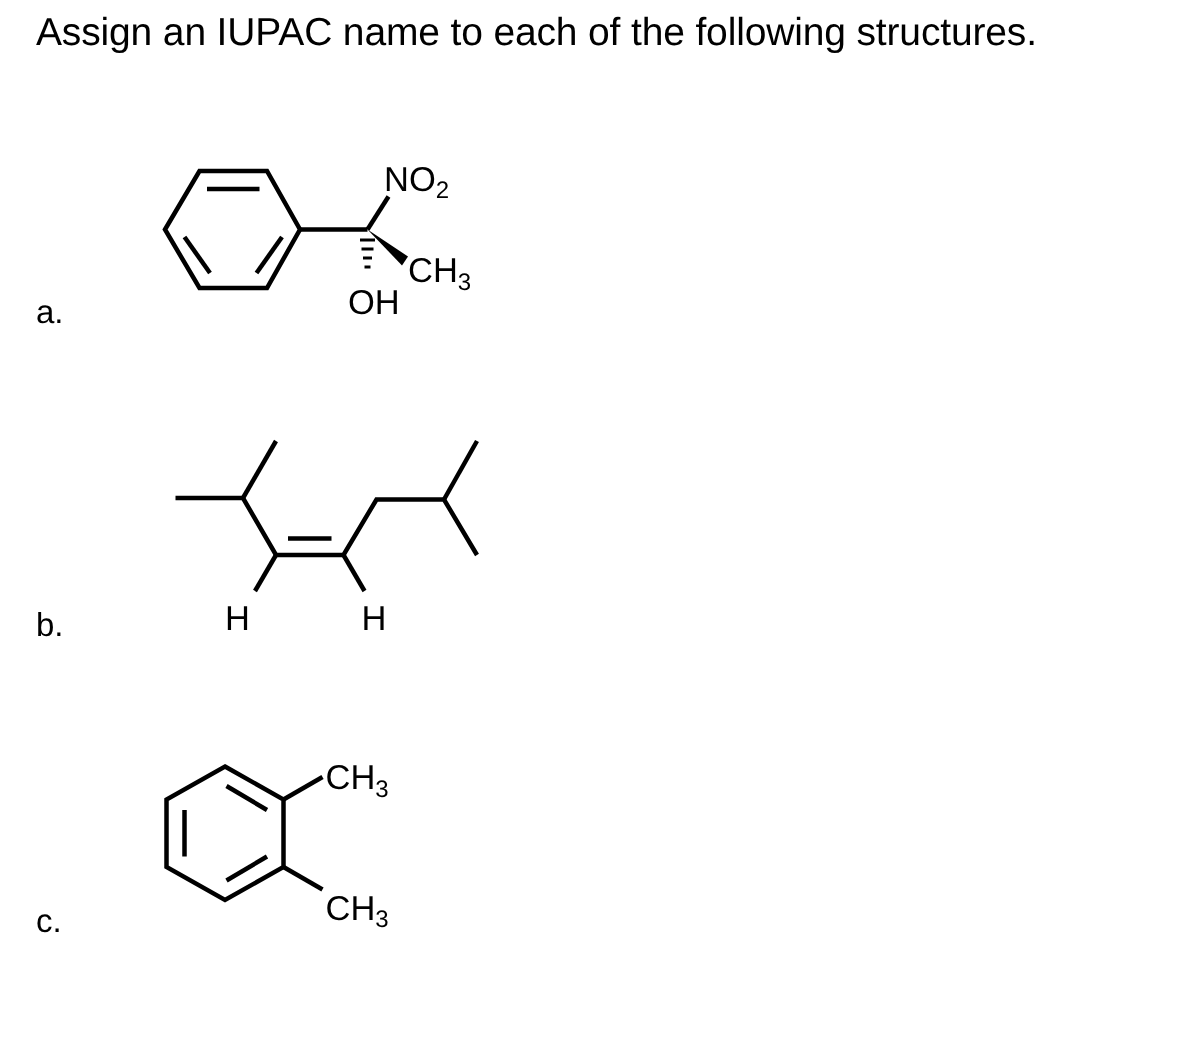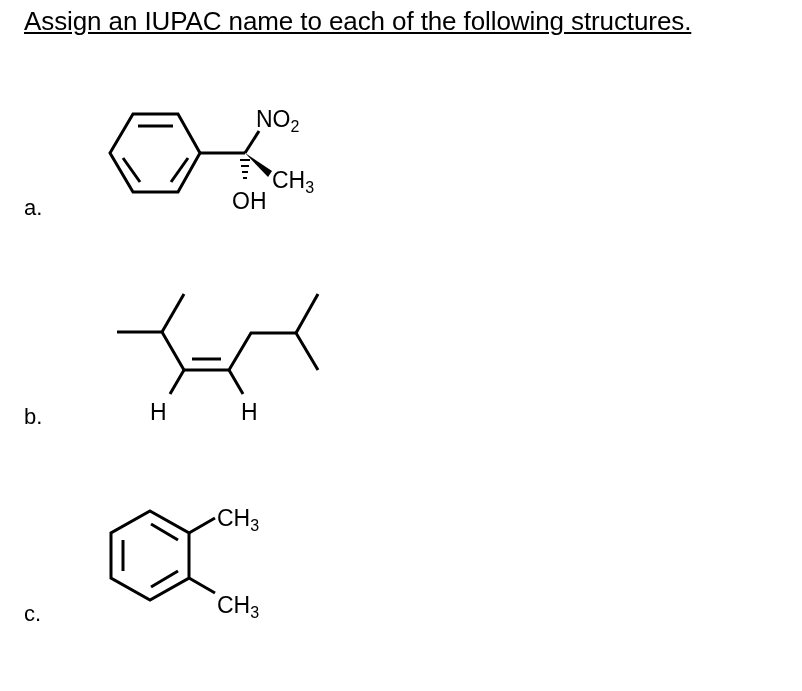--- a/index.html
+++ b/index.html
@@ -1,17 +1,17 @@
 <!DOCTYPE html>
 <html><head>
 <meta charset="utf-8">
 <style>
   html, body { margin: 0; padding: 0; background: #ffffff; }
   body { width: 802px; height: 691px; position: relative; overflow: hidden; font-family: "Liberation Sans", sans-serif; color: #000; }
-  .title { position: absolute; left: 24px; top: 4px; font-size: 26px; line-height: 34px; white-space: nowrap; letter-spacing: -0.1px; text-decoration: underline; }
+  .title { position: absolute; left: 24px; top: 4px; font-size: 26px; line-height: 34px; white-space: nowrap; letter-spacing: -0.1px; }
   .label { position: absolute; left: 24px; font-size: 22px; line-height: 26px; }
   #label-a { top: 195px; }
   #label-b { top: 404px; }
   #label-c { top: 601px; }
   svg.chem { position: absolute; left: 0; top: 0; }
   svg text { font-family: "Liberation Sans", sans-serif; fill: #000; }
 </style>
 </head>
 <body>
 

